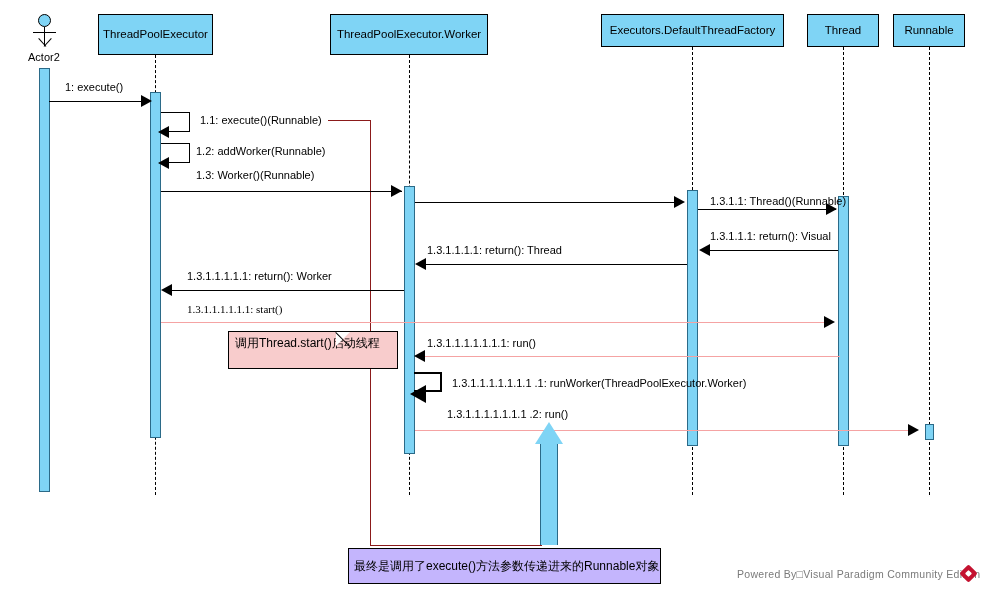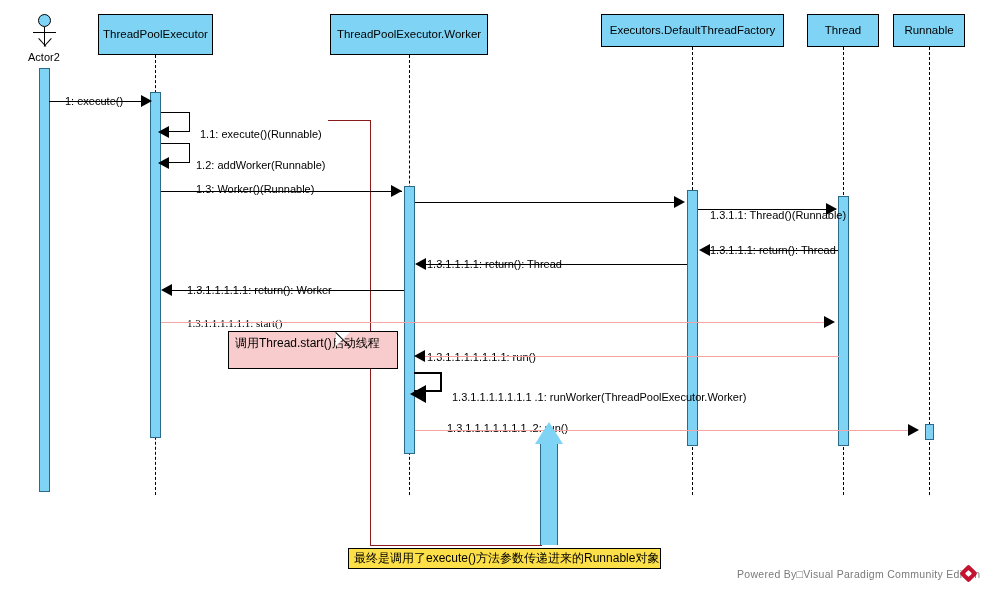--- a/index.html
+++ b/index.html
@@ -80,21 +80,20 @@
     border-left: 1px solid #000000;
   }
   .msg-vline.darkred {
     border-left: 1px solid #8B1A1A;
   }
   .msg-label {
     position: absolute;
     font-size: 11px;
     color: #000000;
     white-space: nowrap;
-    margin-top: 14px;
   }
   
   .arrow-right {
     position: absolute;
     width: 0; height: 0;
     border-top: 6px solid transparent;
     border-bottom: 6px solid transparent;
     border-left: 11px solid #000000;
   }
   .arrow-left {
@@ -145,25 +144,25 @@
   .note-fold-edge {
     position: absolute;
     width: 20px;
     height: 1px;
     background: #000;
     transform-origin: 0 0;
   }
   .note-flat {
     position: absolute;
     box-sizing: border-box;
-    background: #fde047;
+    background: #c4b5fd;
     border: 1px solid #000000;
     font-size: 12px;
     color: #000000;
-    padding: 2px 5px;
+    padding: 17px 5px;
     line-height: 1.25;
     white-space: nowrap;
   }
   
   .blue-arrow-shaft {
     position: absolute;
     background: #7FD4F5;
     border-left: 1px solid #2b6a88;
     border-right: 1px solid #2b6a88;
     box-sizing: border-box;
@@ -262,21 +261,21 @@
   <div class="msg-line" style="left:161px; top:191px; width:241px;"></div>
   <div class="arrow-right" style="left:391px; top:185px;"></div>
 
   <div class="msg-line" style="left:415px; top:202px; width:268px;"></div>
   <div class="arrow-right" style="left:674px; top:196px;"></div>
 
   <div class="msg-label" style="left:710px; top:195px;">1.3.1.1: Thread()(Runnable)</div>
   <div class="msg-line" style="left:698px; top:209px; width:138px;"></div>
   <div class="arrow-right" style="left:826px; top:203px;"></div>
 
-  <div class="msg-label" style="left:710px; top:230px;">1.3.1.1.1: return(): Thread</div>
+  <div class="msg-label" style="left:710px; top:230px;">1.3.1.1.1: return(): Visual</div>
   <div class="msg-line" style="left:706px; top:250px; width:132px;"></div>
   <div class="arrow-left" style="left:699px; top:244px;"></div>
 
   <div class="msg-label" style="left:427px; top:244px;">1.3.1.1.1.1: return(): Thread</div>
   <div class="msg-line" style="left:422px; top:264px; width:265px;"></div>
   <div class="arrow-left" style="left:415px; top:258px;"></div>
 
   <div class="msg-label" style="left:187px; top:270px;">1.3.1.1.1.1.1: return(): Worker</div>
   <div class="msg-line" style="left:168px; top:290px; width:236px;"></div>
   <div class="arrow-left" style="left:161px; top:284px;"></div>

